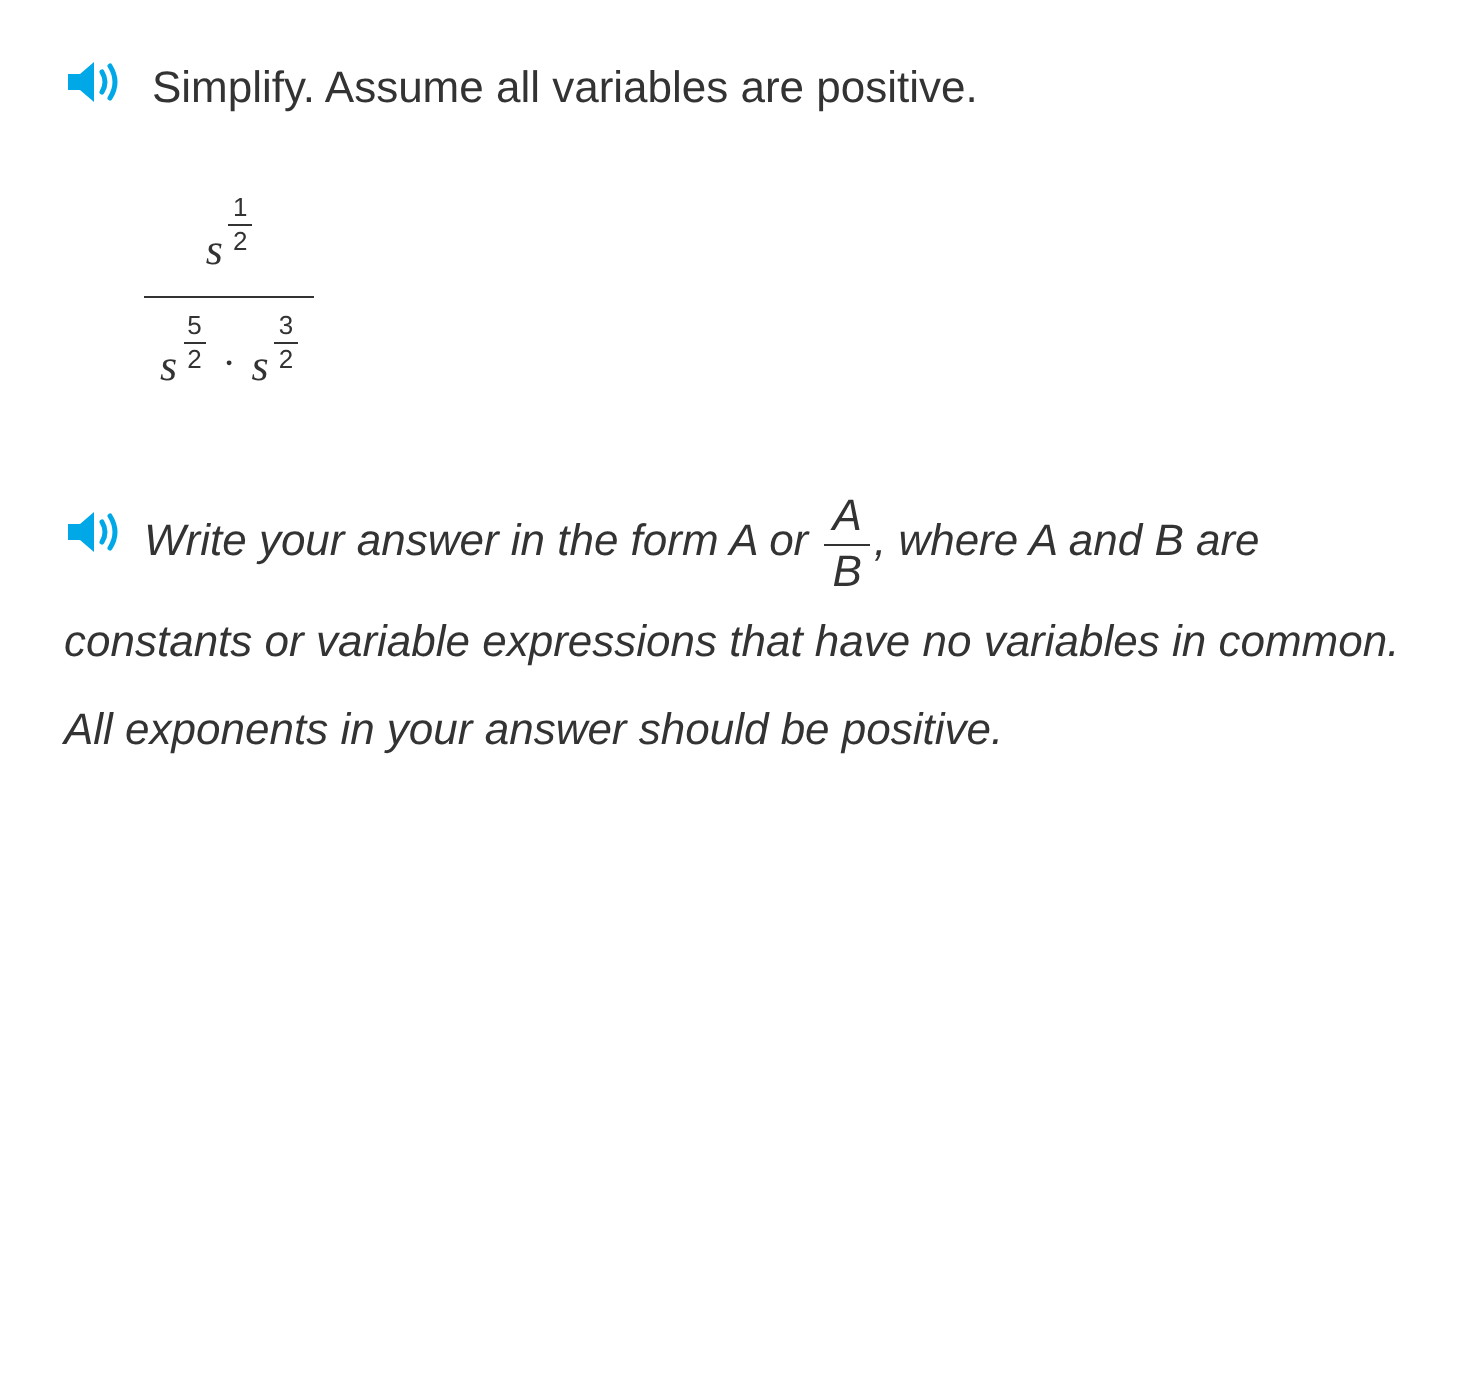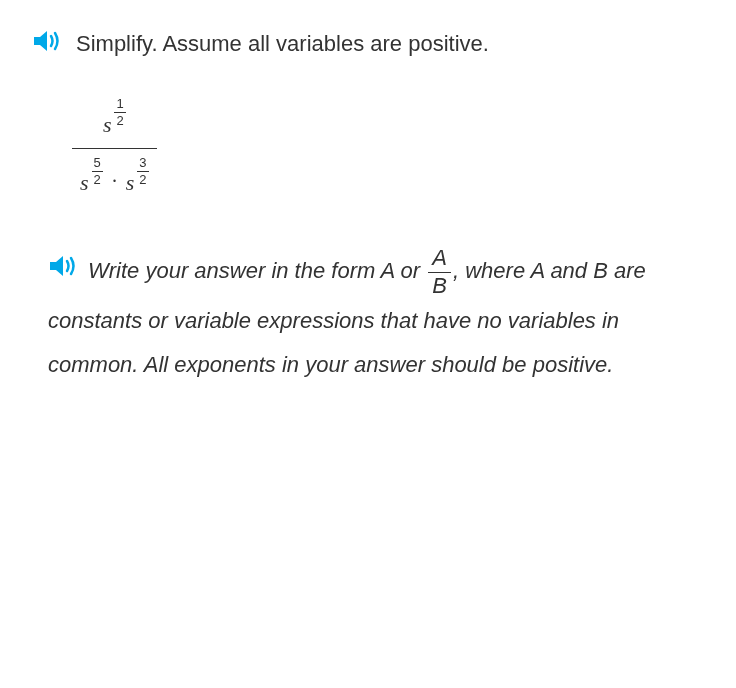--- a/index.html
+++ b/index.html
@@ -27,21 +27,20 @@
   .expr-block {
     margin: 10px 0 40px 40px;
     font-family: Georgia, 'Times New Roman', serif;
     font-style: italic;
     font-size: 20px;
   }
   .instruct-block {
     font-style: italic;
     line-height: 2.0;
     color: #333;
-    margin-left: 16px;
   }
   .instruct-flow {
     display: block;
   }
   .speaker-inline {
     display: inline-block;
     vertical-align: middle;
     margin-right: 10px;
     cursor: pointer;
   }

